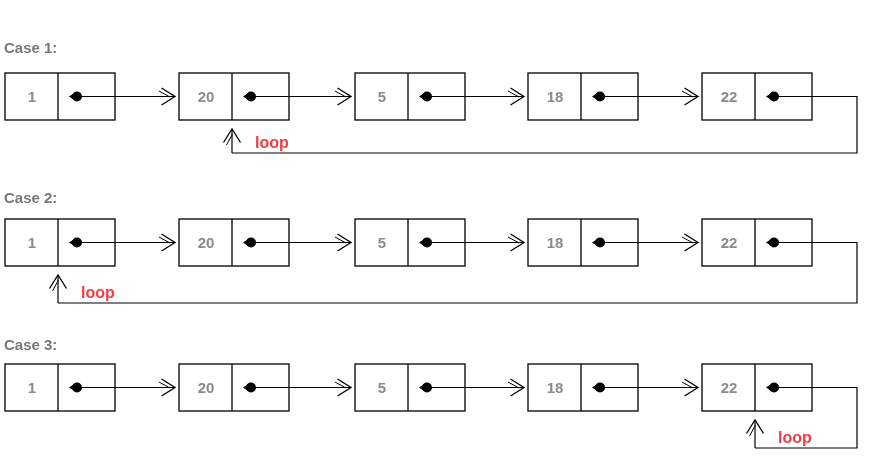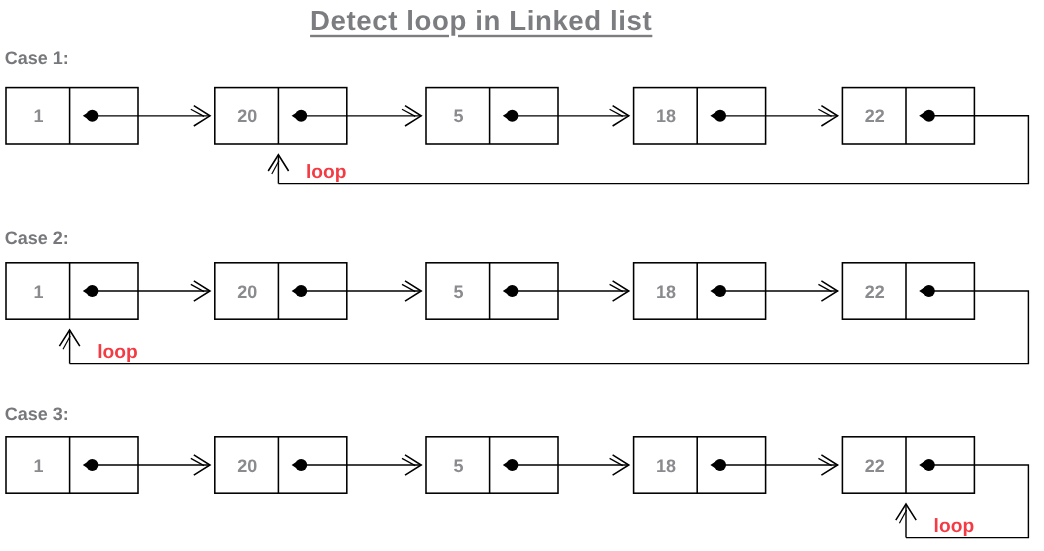--- a/index.html
+++ b/index.html
@@ -29,21 +29,20 @@
     position: absolute;
     left: 0;
     top: 0;
   }
   svg text { font-family: "Liberation Sans", sans-serif; }
 </style>
 </head>
 <body>
 
 <div class="page">
-  <div class="title">Detect loop in Linked list</div>
   <svg class="diagram" width="870" height="459" viewBox="0 0 870 459" id="diagram">
     <defs>
       <marker id="ah" markerUnits="userSpaceOnUse" markerWidth="36" markerHeight="26" viewBox="-18 -13 36 26" refX="0" refY="0" orient="auto">
         <path d="M -13.5,-8.5 L 0,0 L -13.5,8.5" fill="none" stroke="#000000" stroke-width="1.3"></path>
         <path d="M -16,-5.5 L -5,0.5" fill="none" stroke="#000000" stroke-width="1"></path>
       </marker>
     </defs>
     <g id="diagram-content">
         <g>
           <text x="4" y="53" font-size="15" font-weight="bold" fill="#77787b">Case 1:</text>

